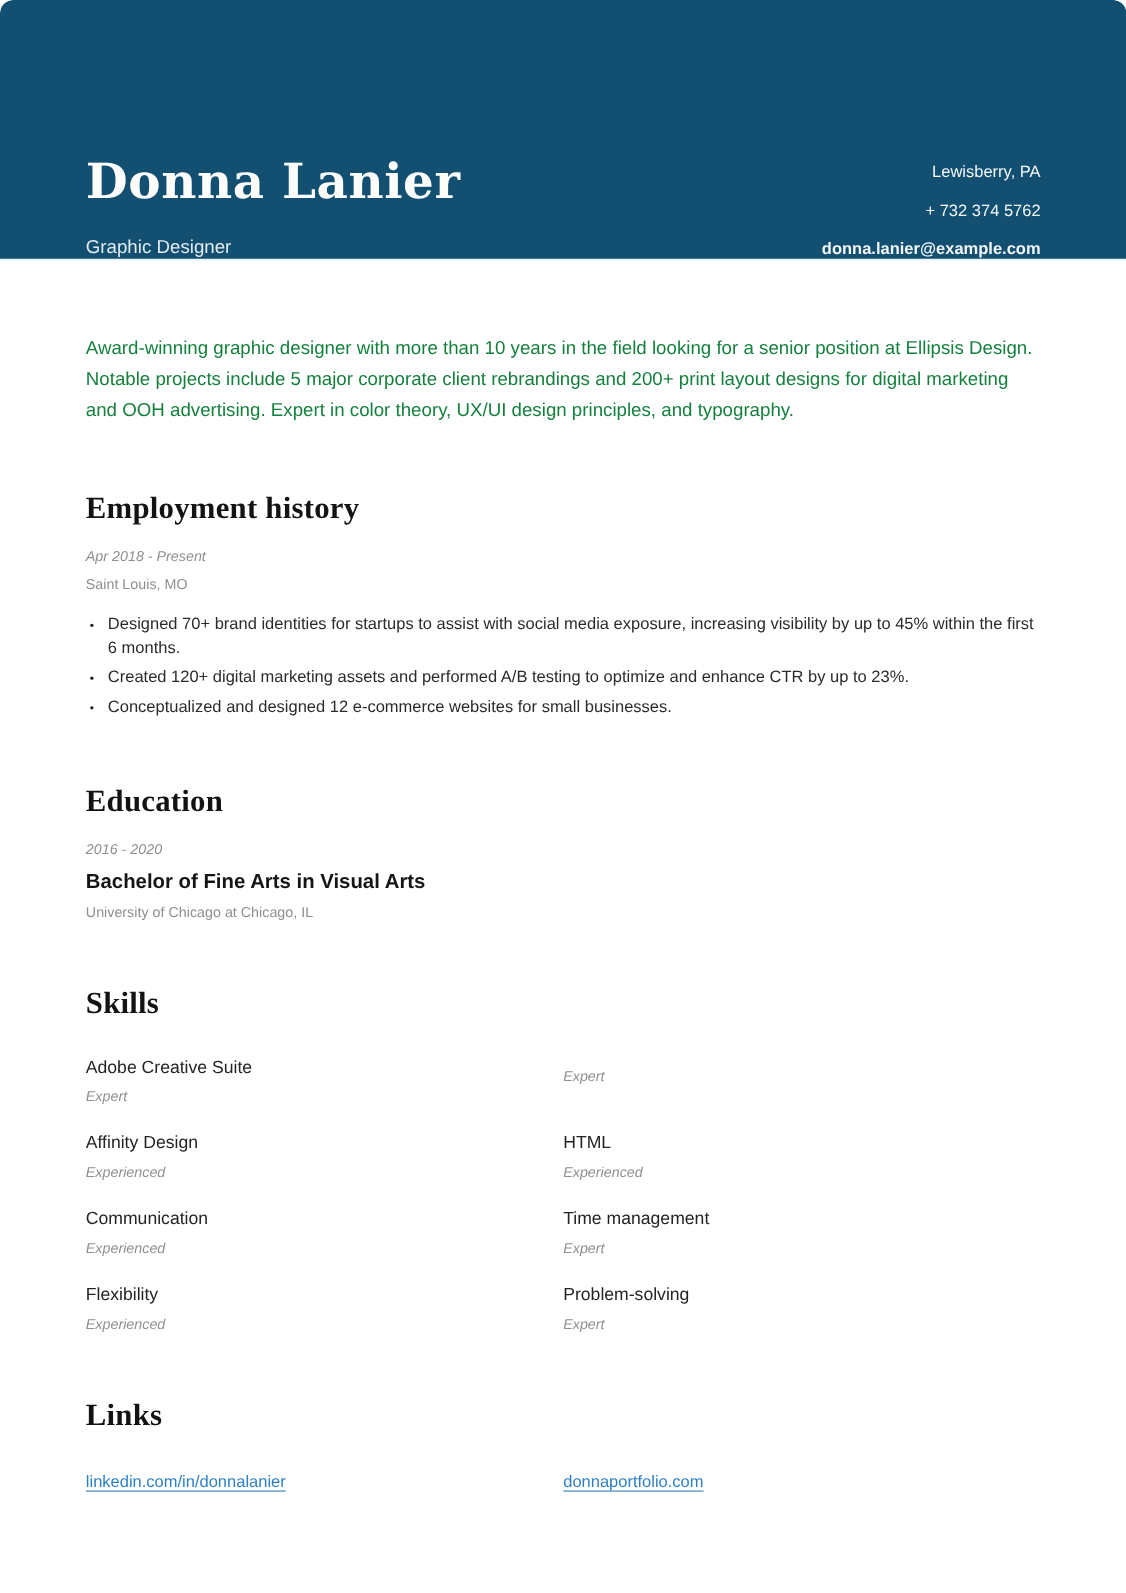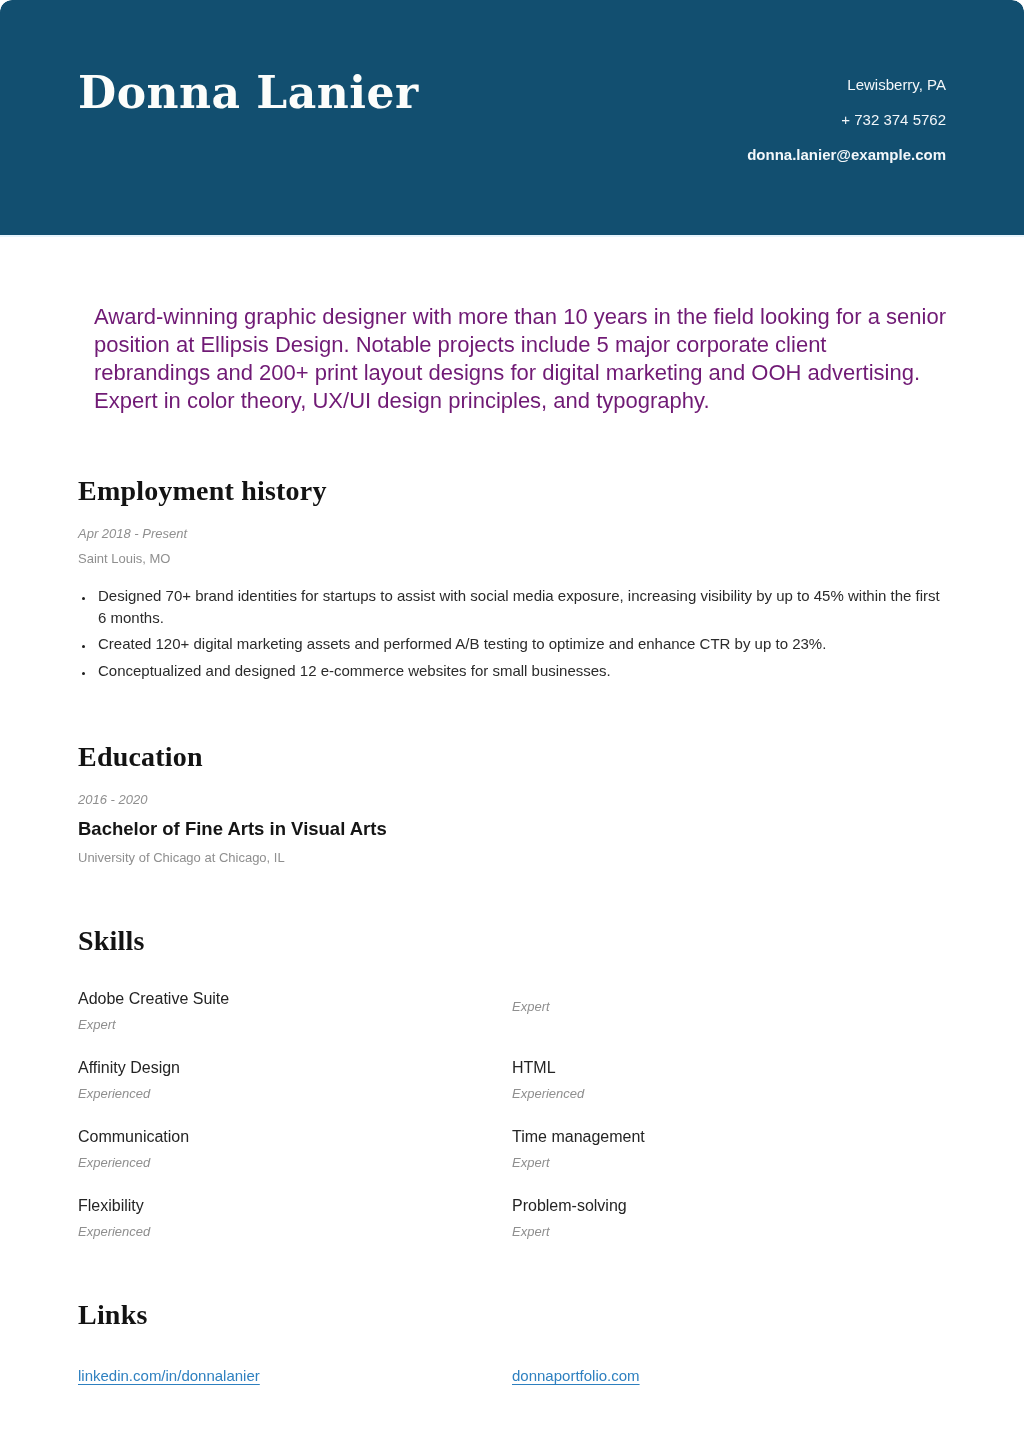--- a/index.html
+++ b/index.html
@@ -18,21 +18,21 @@
     overflow: hidden;
   }
 
   
   .header {
     background: #124F70;
     height: 237px;
     padding: 70px 78px 0 78px;
     display: flex;
     justify-content: space-between;
-    align-items: flex-start;
+    align-items: flex-end;
     border-radius: 12px 12px 0 0;
     border-bottom: 2px solid #e7f4fc;
   }
   .name {
     margin: 0;
     font-family: "DejaVu Serif", "Liberation Serif", serif;
     font-weight: 700;
     font-size: 44px;
     line-height: 1.05;
     letter-spacing: 0.5px;
@@ -49,24 +49,24 @@
     font-size: 15px;
     color: #f3f7fa;
   }
   .contact-line { margin-bottom: 18px; }
   .contact-line:last-child { margin-bottom: 0; font-weight: bold; }
 
   
   .content { padding: 0 78px 120px 78px; }
 
   .summary {
-    margin: 66px 0 0 16px;
-    font-size: 22px;
+    margin: 66px 0 0 0;
+    font-size: 17px;
     line-height: 28px;
-    color: #701a75;
+    color: #15803d;
   }
 
   h2.section-heading {
     margin: 60px 0 0 0;
     font-family: Liberation Serif, serif;
     font-weight: 700;
     font-size: 28px;
     letter-spacing: 0.2px;
     color: #131313;
   }
@@ -126,20 +126,21 @@
   }
 </style>
 </head>
 <body>
 
 <div class="page">
 
   <header class="header">
     <div class="header-left">
       <h1 class="name">Donna Lanier</h1>
+      <div class="job-title">Graphic Designer</div>
     </div>
     <div class="header-right">
       <div class="contact-line">Lewisberry, PA</div>
       <div class="contact-line">+ 732 374 5762</div>
       <div class="contact-line">donna.lanier@example.com</div>
     </div>
   </header>
 
   <main class="content">
 

